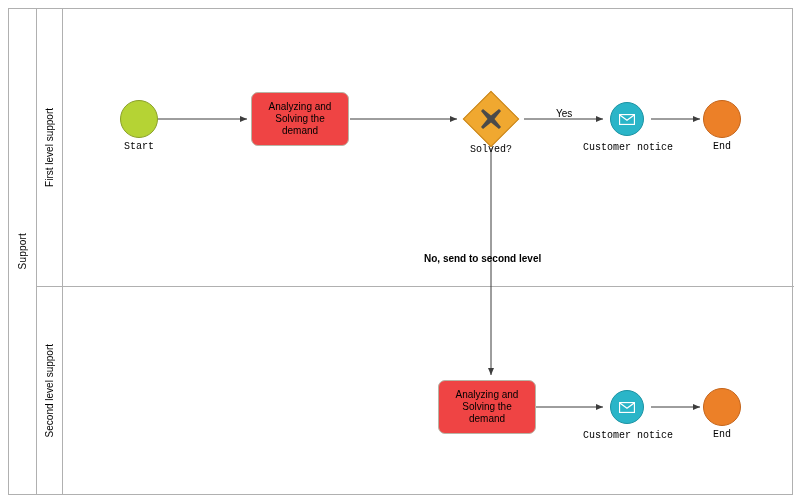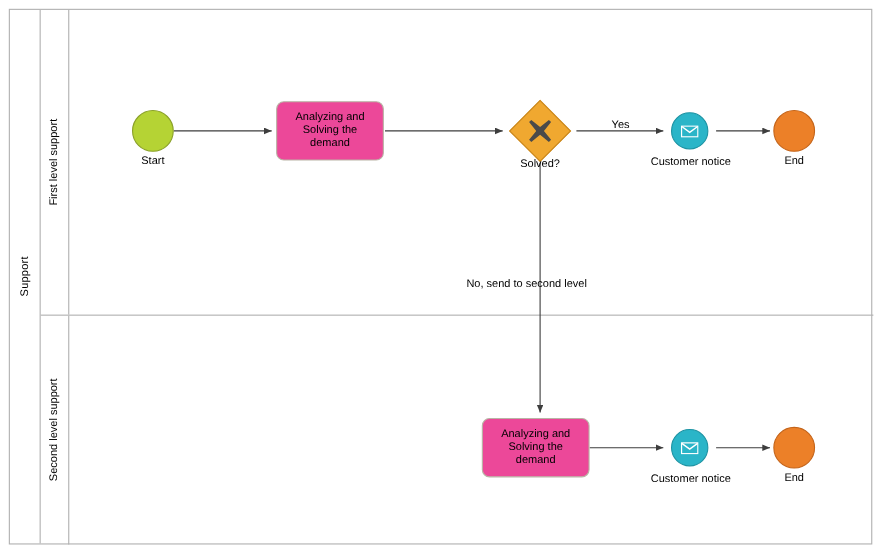--- a/index.html
+++ b/index.html
@@ -101,21 +101,21 @@
     display: flex;
     align-items: center;
     justify-content: center;
   }
   .msg-event svg {
     display: block;
   }
   .task {
     width: 98px;
     height: 54px;
-    background: #ec4899;
+    background: #ef4444;
     border: 1px solid #b9b4a5;
     border-radius: 7px;
     display: flex;
     align-items: center;
     justify-content: center;
     text-align: center;
     font-size: 10px;
     line-height: 12px;
     color: #000000;
     padding: 2px 4px;
@@ -147,20 +147,21 @@
     pointer-events: none;
   }
   .gateway-x svg { display:block; }
 
   .node-label {
     position: absolute;
     font-size: 10px;
     color: #000000;
     text-align: center;
     white-space: nowrap;
+    font-family: Liberation Mono, monospace;
   }
   .flow-label {
     position: absolute;
     font-size: 10px;
     color: #000000;
     white-space: nowrap;
   }
   svg.connectors {
     position: absolute;
     left: 0;
@@ -225,21 +226,21 @@
     <div class="gateway-x">
       <svg width="26" height="26" viewBox="0 0 26 26">
         <path d="M5 3 L13 9.5 L21 3 L23 5 L16.5 13 L23 21 L21 23 L13 16.5 L5 23 L3 21 L9.5 13 L3 5 Z" fill="#4a4a4a"></path>
       </svg>
     </div>
   </div>
   <div class="node-label" style="left:451px; top:144px; width:80px;text-align:center;">Solved?</div>
 
   <div class="flow-label" style="left:556px; top:108px;">Yes</div>
 
-  <div class="flow-label" style="left:424px; top:253px;">No, send to second level</div>
+  <div class="flow-label" style="left:424px; top:253px;font-weight:bold;">No, send to second level</div>
 
   <div class="node circle-event msg-event" style="left:610px; top:102px;">
     <svg width="16" height="11" viewBox="0 0 16 11">
       <rect x="0.5" y="0.5" width="15" height="10" fill="none" stroke="#ffffff" stroke-width="1.3"></rect>
       <path d="M0.8 1 L8 6.3 L15.2 1" fill="none" stroke="#ffffff" stroke-width="1.3"></path>
     </svg>
   </div>
   <div class="node-label" style="left:578px; top:142px; width:100px;">Customer notice</div>
 
   <div class="node circle-event end-event" style="left:703px; top:100px;"></div>

